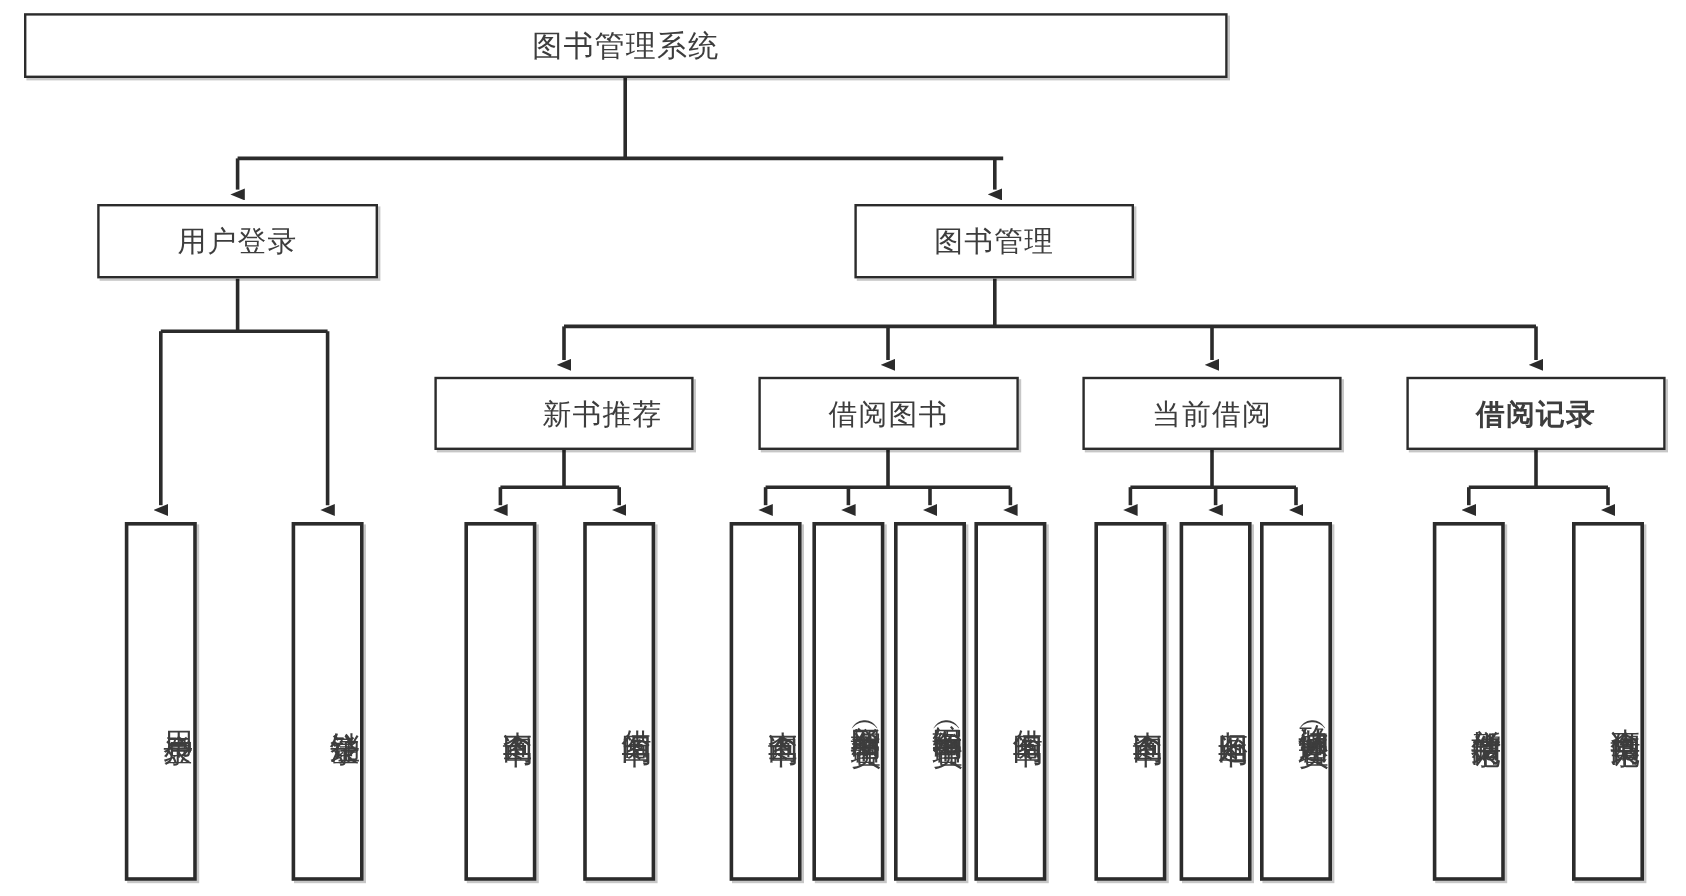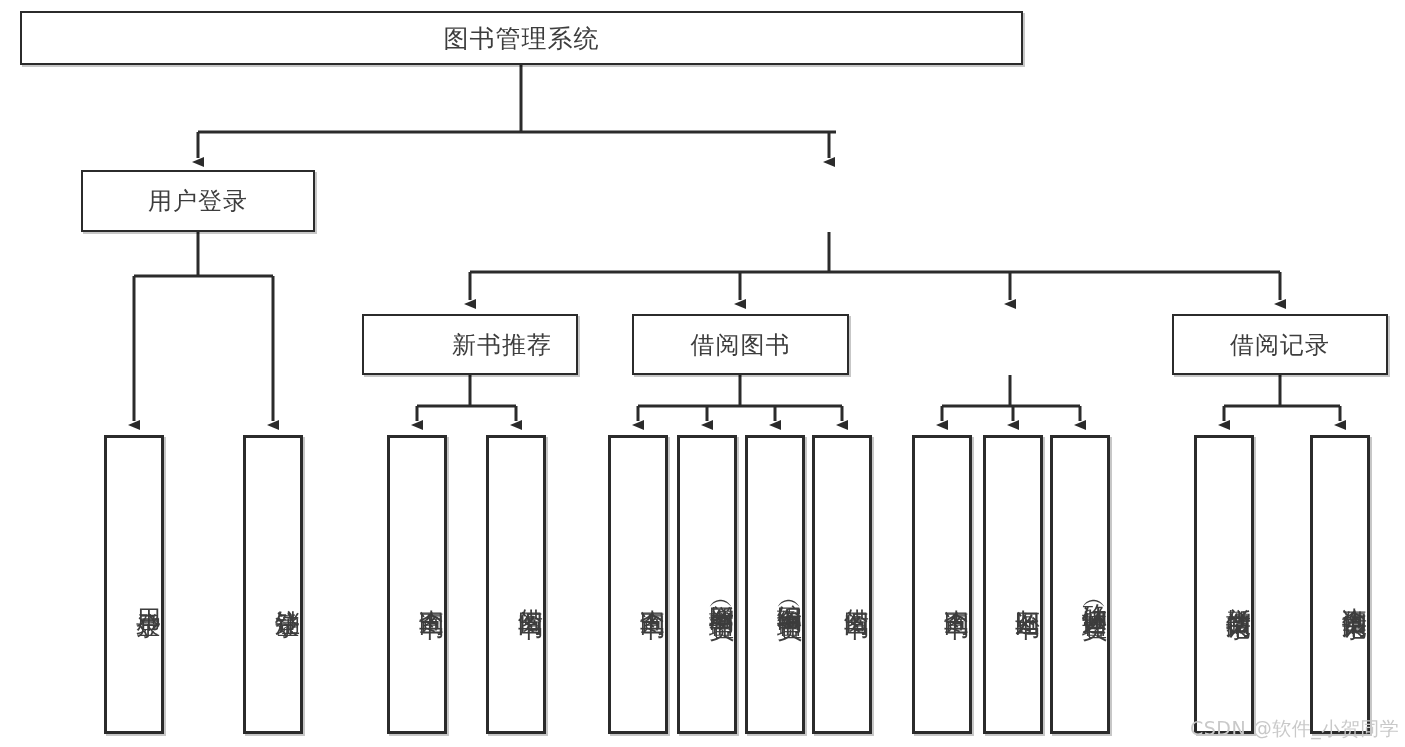--- a/index.html
+++ b/index.html
@@ -76,29 +76,35 @@
     </g>
   </svg>
 
   <div class="node root" style="left: 20px; top: 11px; width: 1003px; height: 54px; border-color: rgb(43, 43, 43);">
     <span class="lbl" style="color: rgb(61, 61, 61);">图书管理系统</span>
   </div>
 
   <div class="node h-node" style="left: 81px; top: 170px; width: 234px; height: 62px; border-color: rgb(43, 43, 43);">
     <span class="lbl" style="color: rgb(61, 61, 61);">用户登录</span>
   </div>
+  <div class="node h-node" style="left: 712px; top: 170px; width: 233px; height: 62px; border-color: rgb(43, 43, 43);">
+    <span class="lbl" style="color: rgb(61, 61, 61);">图书管理</span>
+  </div>
 
   <div class="node h-node" style="left: 362px; top: 314px; width: 216px; height: 61px; border-color: rgb(43, 43, 43);">
     <span class="lbl" style="color: rgb(61, 61, 61); margin-left: 32px;">新书推荐</span>
   </div>
   <div class="node h-node" style="left: 632px; top: 314px; width: 217px; height: 61px; border-color: rgb(43, 43, 43);">
     <span class="lbl" style="color: rgb(61, 61, 61);">借阅图书</span>
   </div>
+  <div class="node h-node" style="left: 902px; top: 314px; width: 216px; height: 61px; border-color: rgb(43, 43, 43);">
+    <span class="lbl" style="color: rgb(61, 61, 61);">当前借阅</span>
+  </div>
   <div class="node h-node" style="left: 1172px; top: 314px; width: 216px; height: 61px; border-color: rgb(43, 43, 43);">
-    <span class="lbl" style="color: rgb(61, 61, 61);">借阅记录</span>
+    <span class="lbl" style="color: rgb(61, 61, 61); font-weight: bold;">借阅记录</span>
   </div>
 
   <div class="node leaf" style="left: 104px; top: 435px; width: 60px; height: 299px; border-color: rgb(43, 43, 43);">
     <span class="lbl" style="color: rgb(61, 61, 61);">用户登录</span>
   </div>
   <div class="node leaf" style="left: 243px; top: 435px; width: 60px; height: 299px; border-color: rgb(43, 43, 43);">
     <span class="lbl" style="color: rgb(61, 61, 61);">注销登录</span>
   </div>
   <div class="node leaf" style="left: 387px; top: 435px; width: 60px; height: 299px; border-color: rgb(43, 43, 43);">
     <span class="lbl" style="color: rgb(61, 61, 61);">查询图书</span>
@@ -127,14 +133,13 @@
   <div class="node leaf" style="left: 1050px; top: 435px; width: 60px; height: 299px; border-color: rgb(43, 43, 43);">
     <span class="lbl" style="color: rgb(61, 61, 61);">确认归还（管理员）</span>
   </div>
   <div class="node leaf" style="left: 1194px; top: 435px; width: 60px; height: 299px; border-color: rgb(43, 43, 43);">
     <span class="lbl" style="color: rgb(61, 61, 61);">新增借阅记录</span>
   </div>
   <div class="node leaf" style="left: 1310px; top: 435px; width: 60px; height: 299px; border-color: rgb(43, 43, 43);">
     <span class="lbl" style="color: rgb(61, 61, 61);">查询借阅记录</span>
   </div>
 
-  <span class="watermark" style="left: 1190px; top: 716px; color: rgb(201, 201, 201);">CSDN @软件_小贺同学</span>
 </div>
 
 </body></html>

